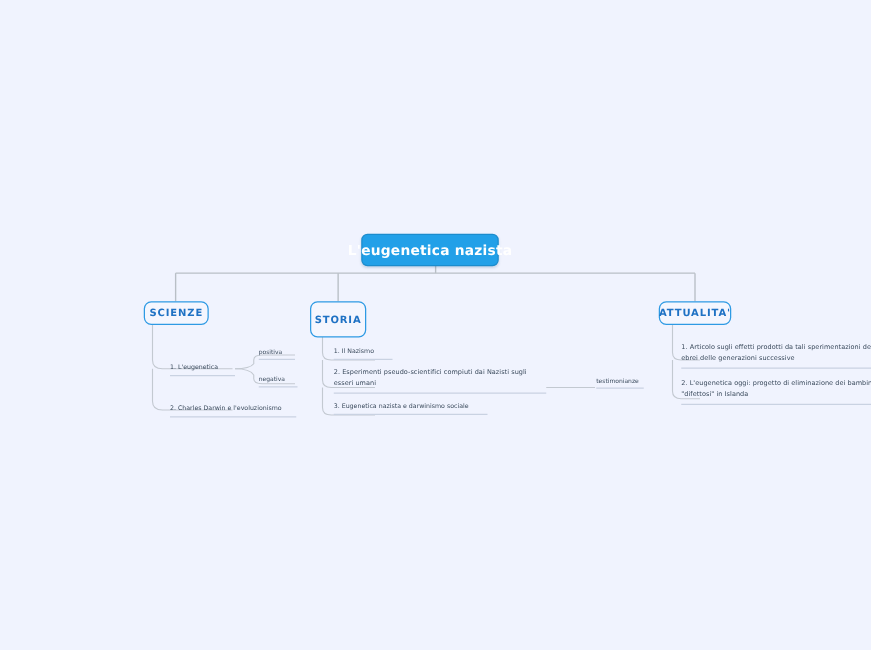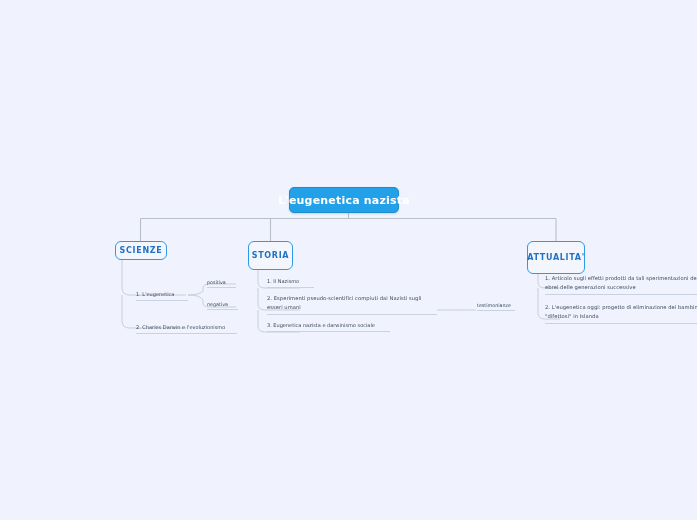--- a/index.html
+++ b/index.html
@@ -158,21 +158,21 @@
   </div>
 
   <div class="node label-float" style="left:477px; top:303px; width:38px;">
     <span>testimonianze</span>
   </div>
 
   <div class="node leaf-small" style="left:267px; top:321px; width:123px;">
     <span>3. Eugenetica nazista e darwinismo sociale</span>
   </div>
 
-  <div class="node branch-node" style="left:527px; top:241px; width:58px; height:33px;">
+  <div class="node branch-node" style="left:527px; top:241px; width:58px; height:19px;">
     <span>ATTUALITA'</span>
   </div>
 
   <div class="node leaf-node" style="left:545px; top:274px; width:163px;">
     <span>1. Articolo sugli effetti prodotti da tali sperimentazioni degli ebrei delle generazioni successive</span>
   </div>
 
   <div class="node leaf-node" style="left:545px; top:303px; width:163px;">
     <span>2. L'eugenetica oggi: progetto di eliminazione dei bambini "difettosi" in Islanda</span>
   </div>

